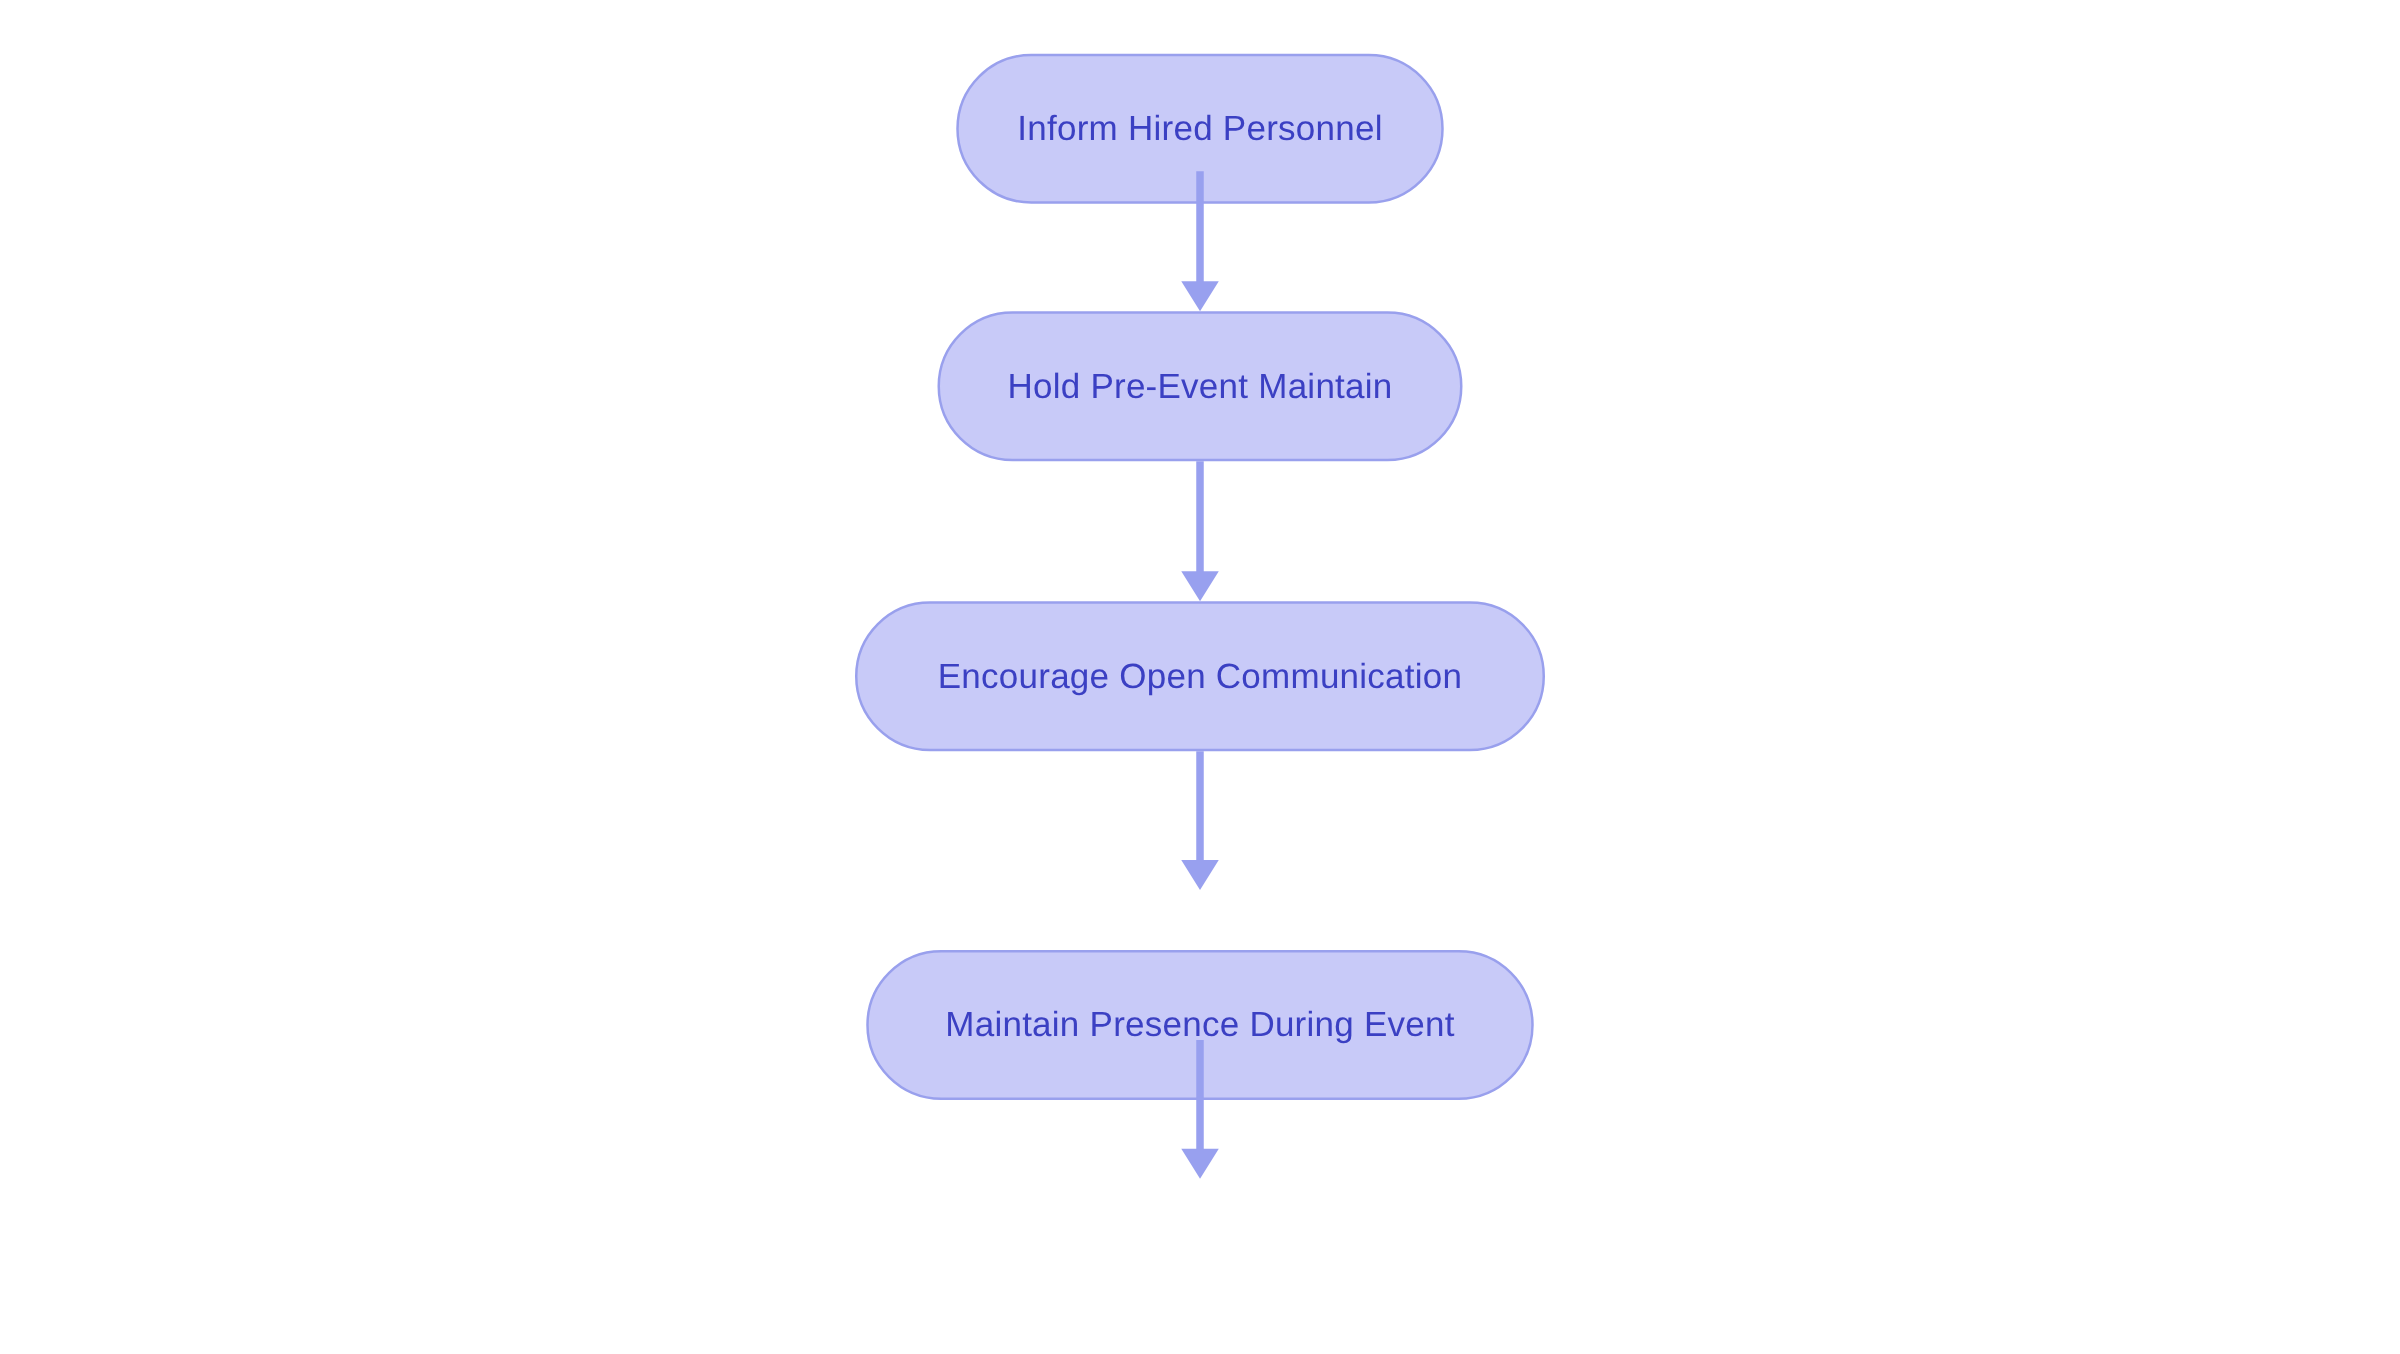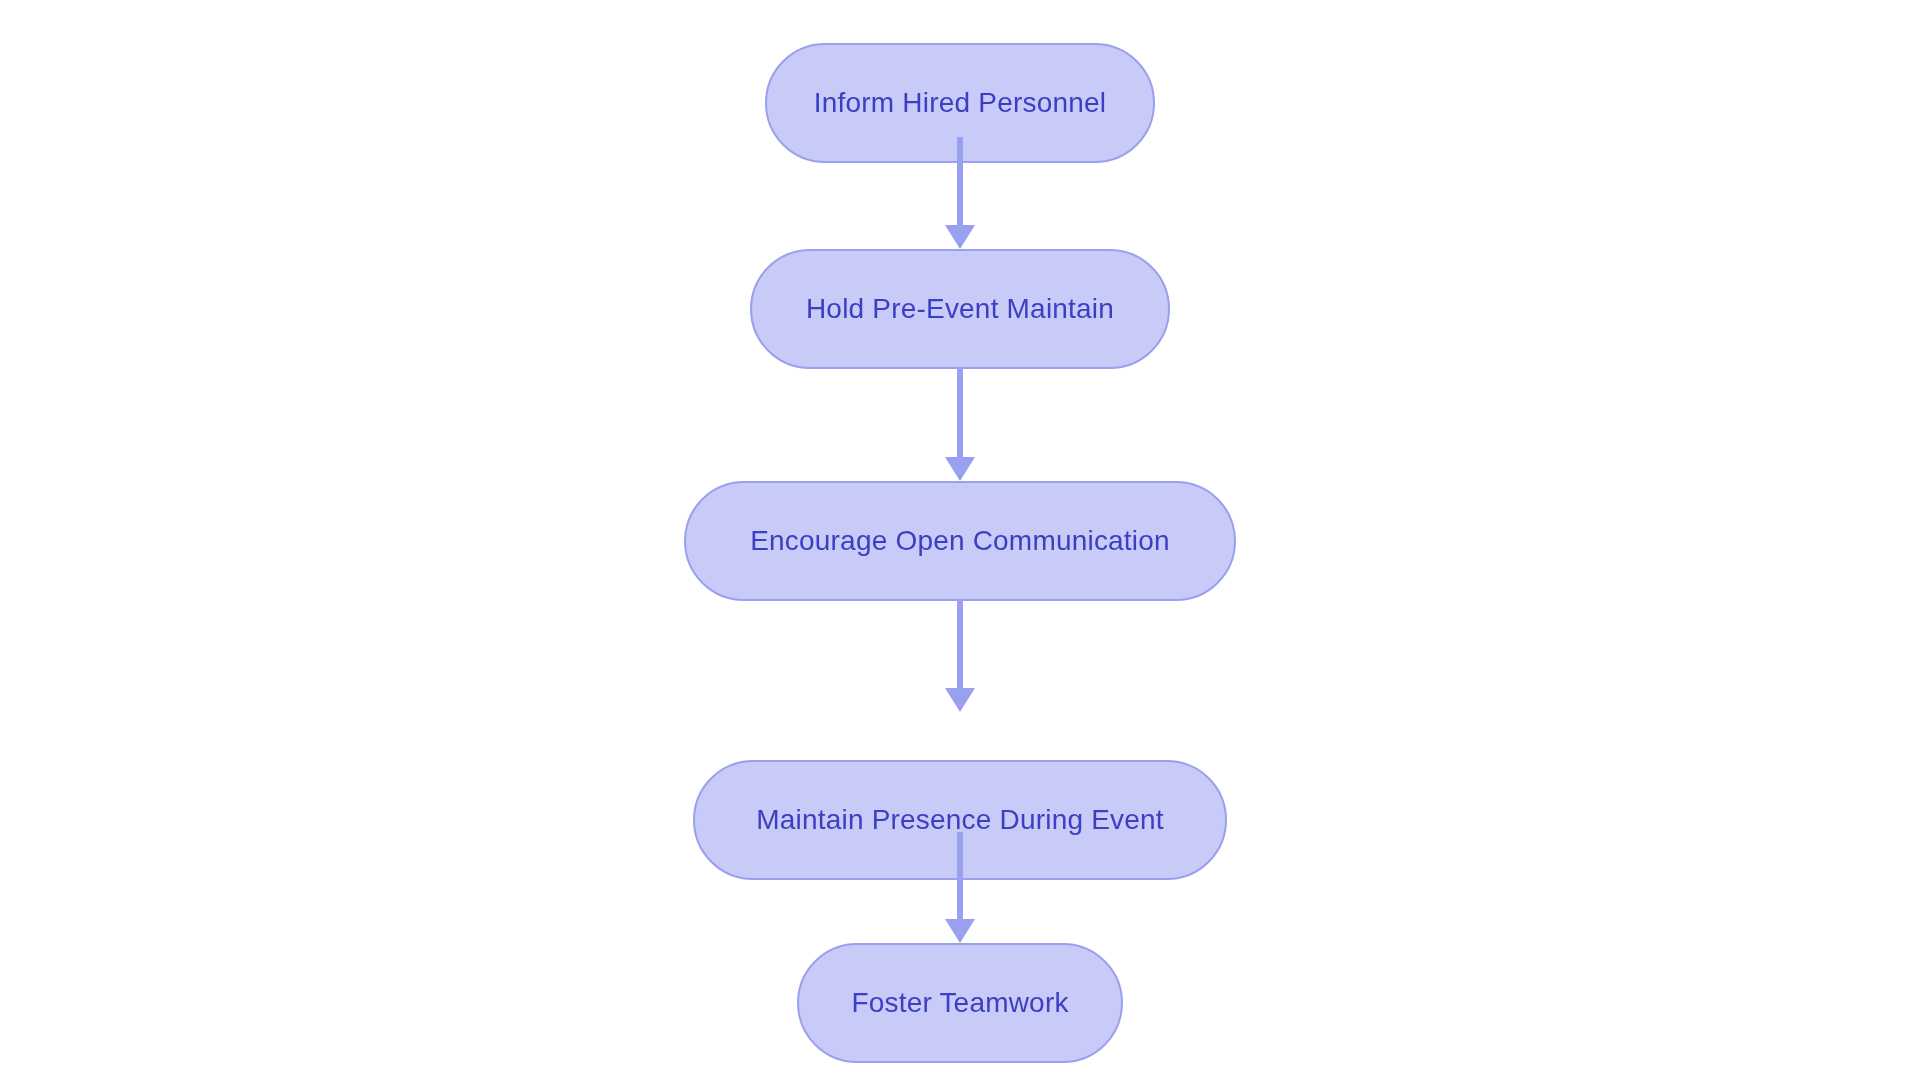--- a/index.html
+++ b/index.html
@@ -108,17 +108,14 @@
 
   <div class="node n4">
     <span>Maintain Presence During Event</span>
   </div>
 
   <div class="arrow a4">
     <div class="shaft"></div>
     <div class="head"></div>
   </div>
 
-  <div class="node n5">
-    <span>Foster Teamwork</span>
-  </div>
 
 </div>
 
 </body></html>

